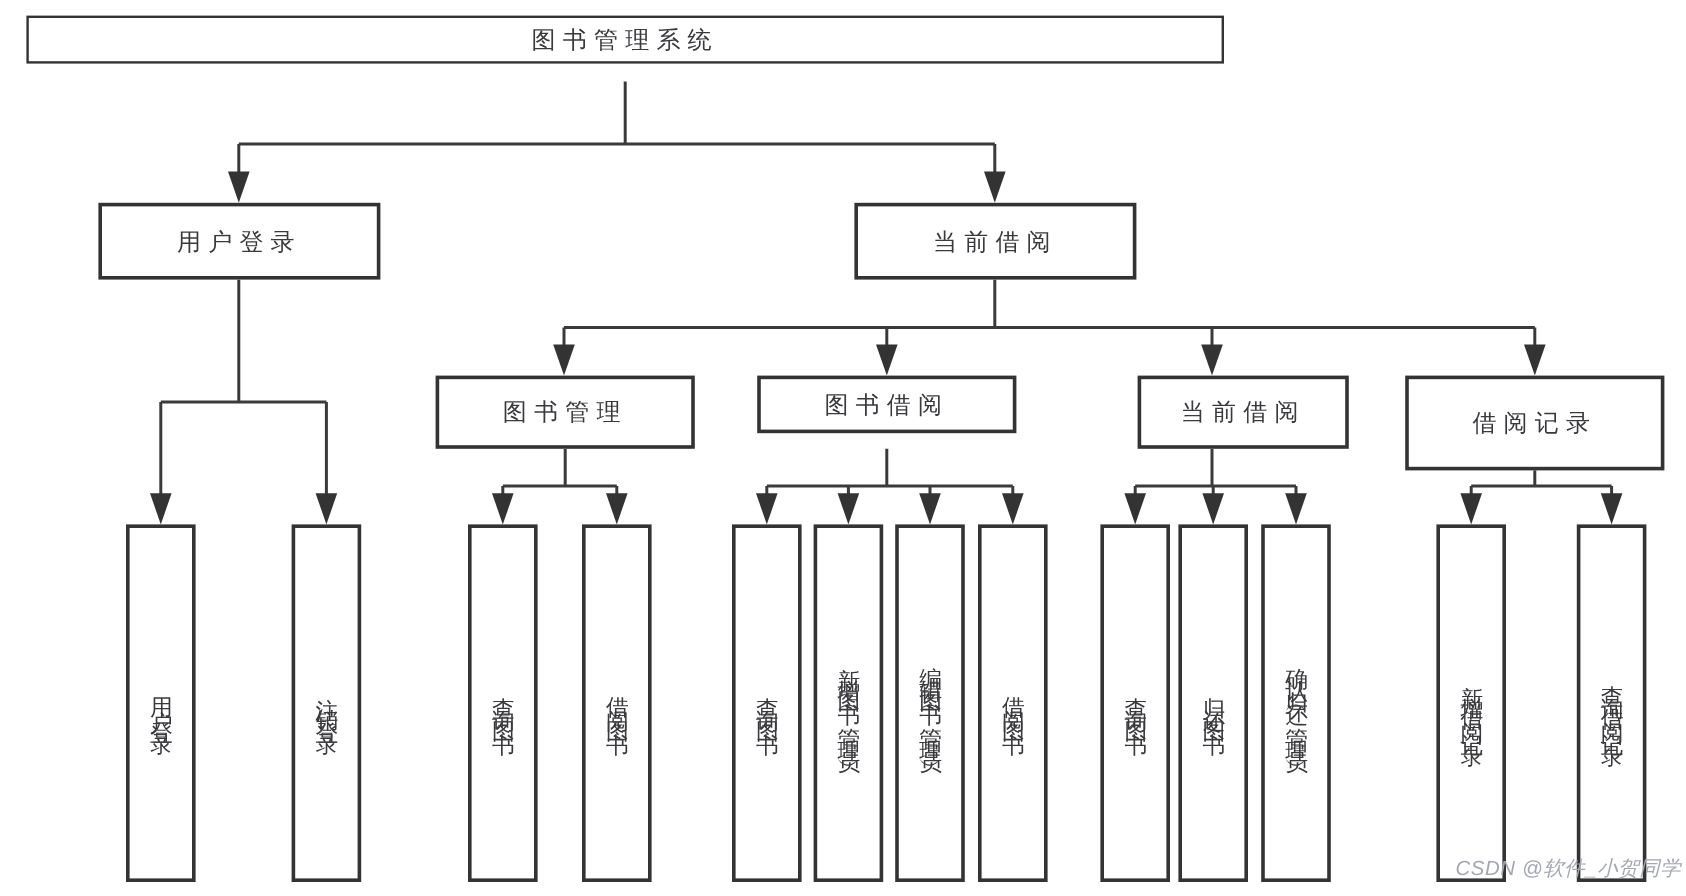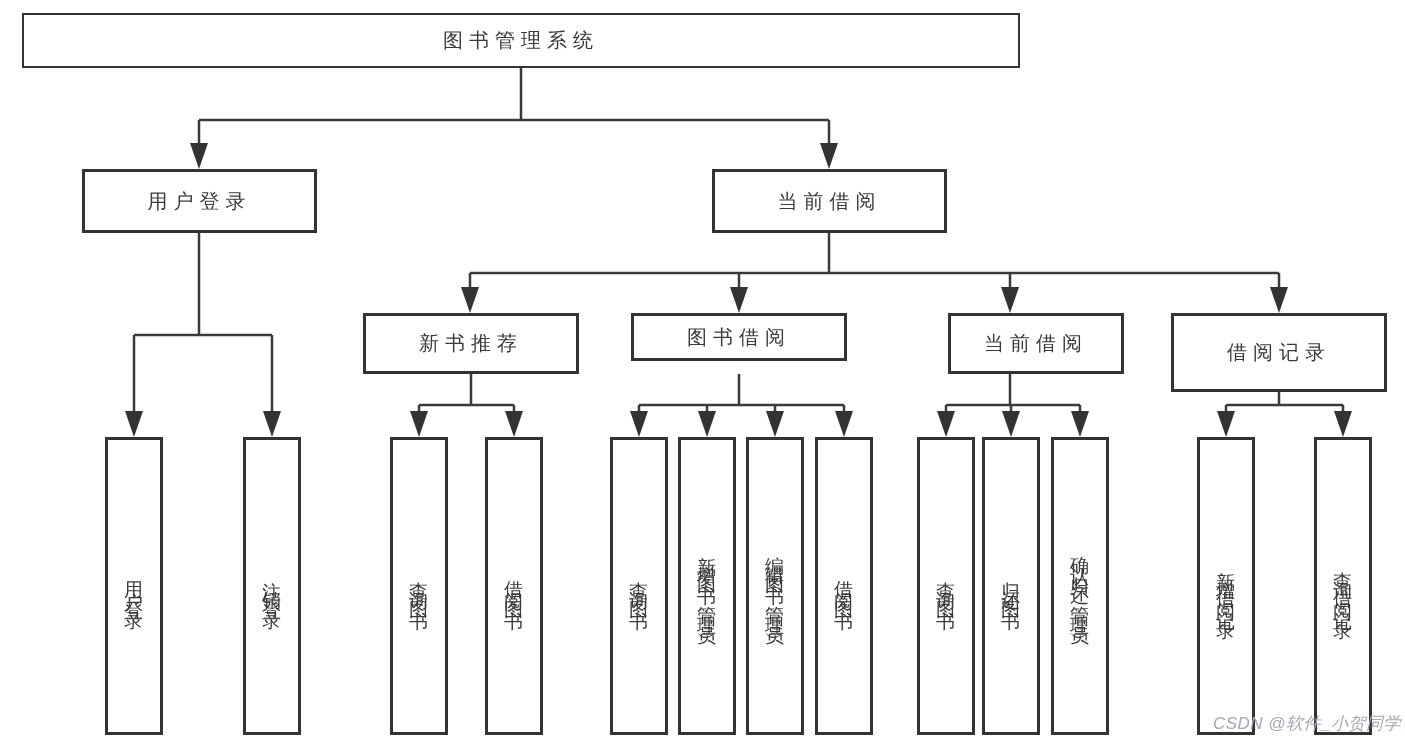--- a/index.html
+++ b/index.html
@@ -96,33 +96,33 @@
     <path class="line" d="M1010 374 V405 M946 405 H1080 M946 405 V413 M1011 405 V413 M1080 405 V413"></path>
     <path class="arrow" d="M937 411 L955 411 L946 437 Z"></path>
     <path class="arrow" d="M1002 411 L1020 411 L1011 437 Z"></path>
     <path class="arrow" d="M1071 411 L1089 411 L1080 437 Z"></path>
 
     <path class="line" d="M1279 374 V405 M1226 405 H1343 M1226 405 V413 M1343 405 V413"></path>
     <path class="arrow" d="M1217 411 L1235 411 L1226 437 Z"></path>
     <path class="arrow" d="M1334 411 L1352 411 L1343 437 Z"></path>
   </svg>
 
-  <div class="node root" style="left:22px;top:13px;width:998px;height:55px">
+  <div class="node root" style="left:22px;top:13px;width:998px;height:40px">
     <span class="hlabel">图书管理系统</span>
   </div>
 
   <div class="node" style="left:82px;top:169px;width:235px;height:64px">
     <span class="hlabel">用户登录</span>
   </div>
   <div class="node" style="left:712px;top:169px;width:235px;height:64px">
     <span class="hlabel">当前借阅</span>
   </div>
 
   <div class="node" style="left:363px;top:313px;width:216px;height:61px">
-    <span class="hlabel">新书推荐</span>
+    <span class="hlabel">图书管理</span>
   </div>
   <div class="node" style="left:631px;top:313px;width:216px;height:48px">
     <span class="hlabel">图书借阅</span>
   </div>
   <div class="node" style="left:948px;top:313px;width:176px;height:61px">
     <span class="hlabel">当前借阅</span>
   </div>
   <div class="node" style="left:1171px;top:313px;width:216px;height:79px">
     <span class="hlabel">借阅记录</span>
   </div>

